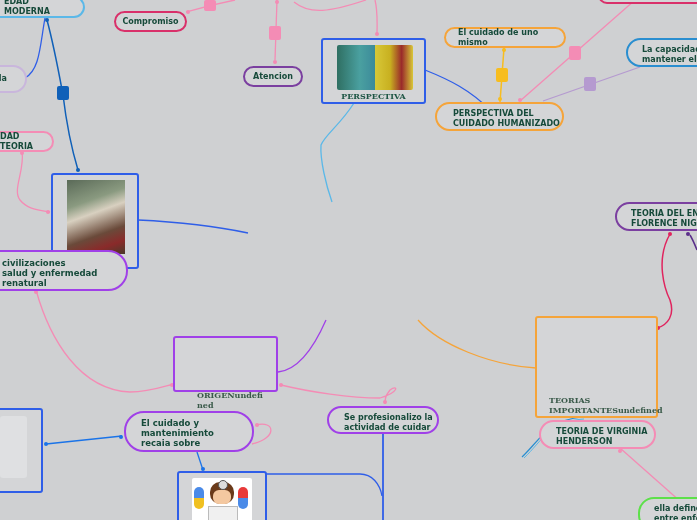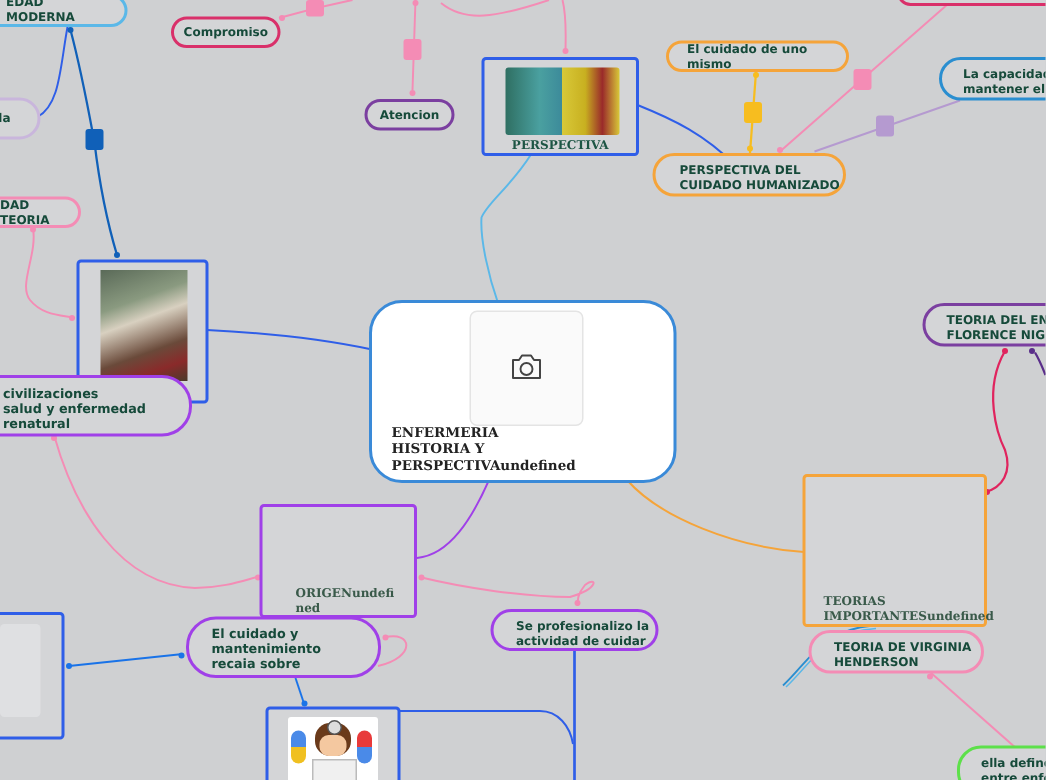--- a/index.html
+++ b/index.html
@@ -143,33 +143,20 @@
 <div class="node big" style="left:51px;top:173px;width:88px;height:96px;border-color:#2f5ee8;padding:0;display:block;">
   <div class="img" style="left:14px;top:5px;width:58px;height:74px;background:linear-gradient(160deg,#5a6a58 0%,#8a9a80 30%,#d8d0c0 45%,#6a4a3a 70%,#8a2a2a 85%,#4a3a2a 100%);"></div>
 </div>
 
 <div class="node pill" style="left:-30px;top:250px;width:158px;height:41px;border-color:#a040e8;border-radius:20px;display:block;padding:6px 0 0 30px;font-size:8.5px;">
   <div>civilizaciones</div>
   <div>salud y enfermedad</div>
   <div>renatural</div>
 </div>
 
-<div class="node big" style="left:246px;top:200px;width:205px;height:122px;border-color:#3a8ad8;background:#ffffff;padding:0;display:block;border-radius:22px;">
-  <div style="position:absolute;left:65px;top:5px;width:74px;height:75px;border:1px solid #e4e4e4;border-radius:5px;background:#fafafa;">
-    <svg style="position:absolute;left:26px;top:27px;" width="22" height="19" viewBox="0 0 22 19">
-      <path d="M2 5 H6 L8 2 H14 L16 5 H20 V17 H2 Z" fill="none" stroke="#444" stroke-width="1.3" stroke-linejoin="round"></path>
-      <circle cx="11" cy="11" r="4" fill="none" stroke="#444" stroke-width="1.3"></circle>
-    </svg>
-  </div>
-  <div class="label-serif" style="left:13px;top:82px;color:#222;font-size:9px;line-height:11px;">
-    <div>ENFERMERIA</div>
-    <div>HISTORIA Y</div>
-    <div>PERSPECTIVAundefined</div>
-  </div>
-</div>
 
 <div class="node pill" style="left:615px;top:202px;width:110px;height:29px;border-color:#7b3fa0;display:block;padding:5px 0 0 14px;">
   <div>TEORIA DEL ENT</div>
   <div>FLORENCE NIGHT</div>
 </div>
 
 <div class="node big" style="left:535px;top:316px;width:123px;height:102px;border-color:#f5a43a;padding:16px;display:block;">
   <div class="label-serif" style="left:12px;top:77px;color:#3a5a4a;">
     <div>TEORIAS</div>
     <div>IMPORTANTESundefined</div>
@@ -179,21 +166,21 @@
 <div class="node pill" style="left:539px;top:420px;width:117px;height:29px;border-color:#f48cb5;display:block;padding:5px 0 0 15px;">
   <div>TEORIA DE VIRGINIA</div>
   <div>HENDERSON</div>
 </div>
 
 <div class="node pill" style="left:638px;top:497px;width:80px;height:34px;border-color:#5de04a;display:block;padding:5px 0 0 14px;">
   <div>ella define</div>
   <div>entre enfer</div>
 </div>
 
-<div class="node big" style="left:173px;top:336px;width:105px;height:76px;border-color:#a040e8;padding:0;display:block;">
+<div class="node big" style="left:173px;top:336px;width:105px;height:56px;border-color:#a040e8;padding:0;display:block;">
   <div class="label-serif" style="left:22px;top:52px;color:#3a5a4a;">
     <div>ORIGENundefi</div>
     <div>ned</div>
   </div>
 </div>
 
 <div class="node pill" style="left:327px;top:406px;width:112px;height:28px;border-color:#a040e8;display:block;padding:5px 0 2px 15px;">
   <div>Se profesionalizo la</div>
   <div>actividad de cuidar</div>
 </div>

